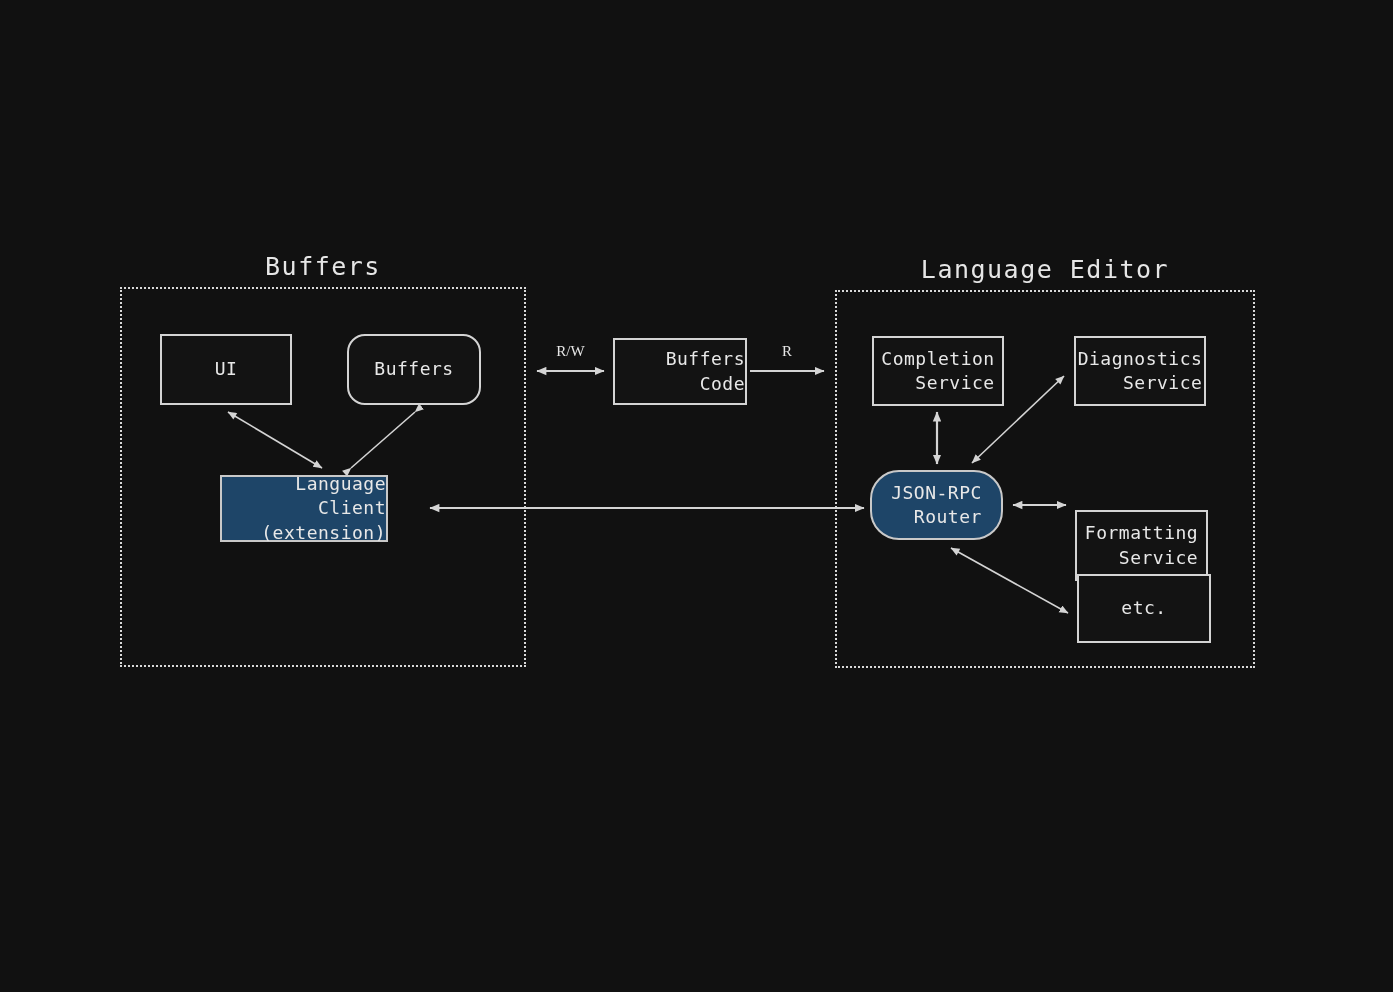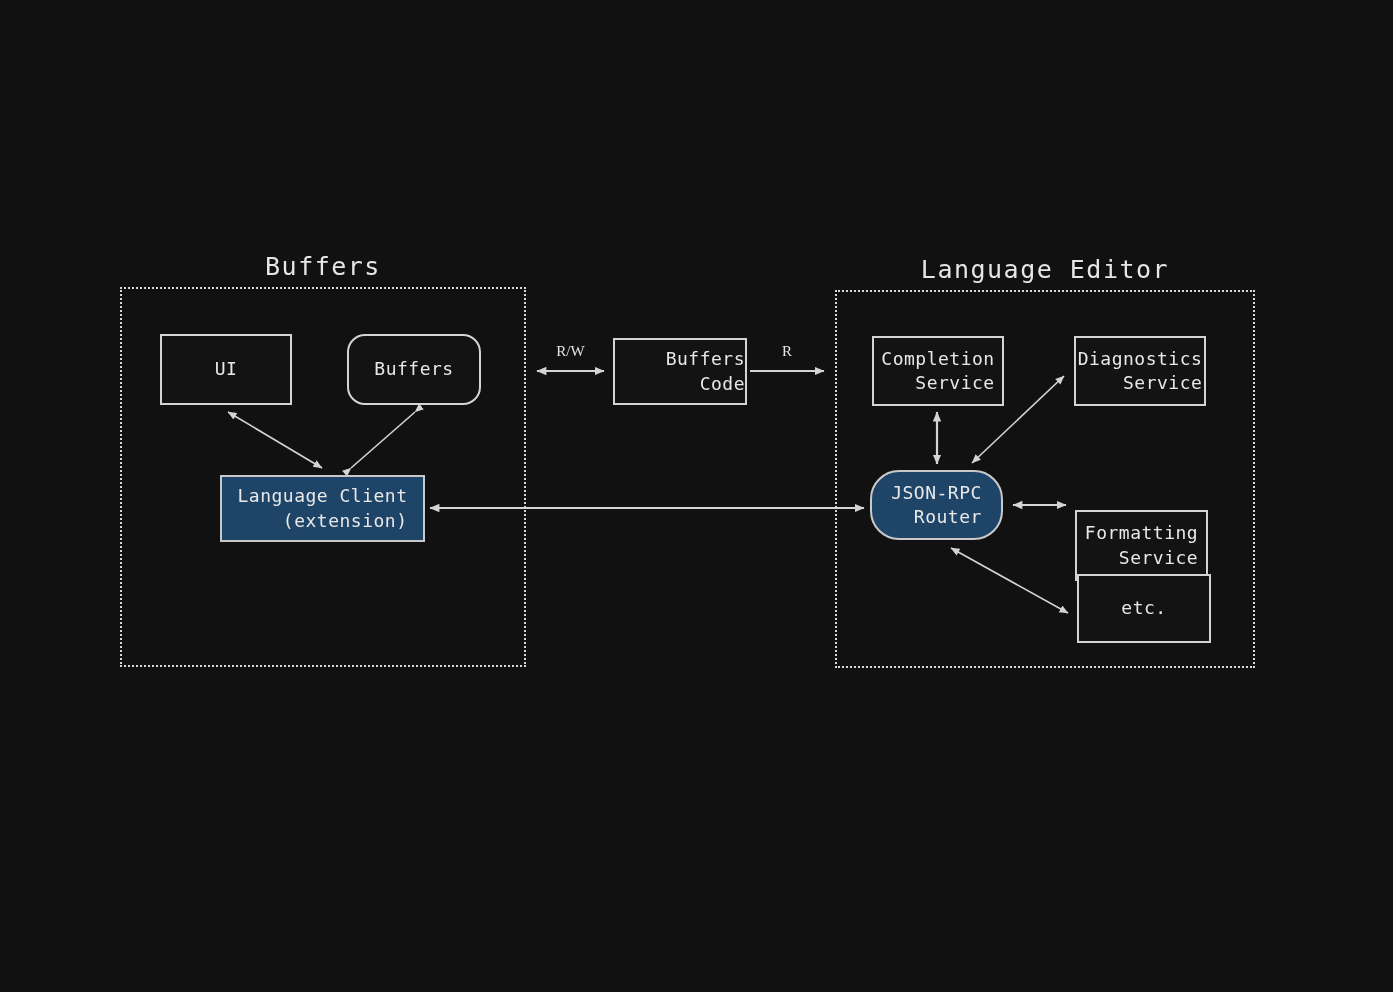--- a/index.html
+++ b/index.html
@@ -124,21 +124,21 @@
   <div class="group-title" style="left:120px; top:252px; width:406px;">Buffers</div>
   <div class="group" style="left:120px; top:287px; width:406px; height:380px;"></div>
 
   <div class="group-title" style="left:835px; top:255px; width:420px;">Language Editor</div>
   <div class="group" style="left:835px; top:290px; width:420px; height:378px;"></div>
 
   <div class="node" style="left:160px; top:334px; width:132px; height:71px;">UI</div>
 
   <div class="node" style="left:347px; top:334px; width:134px; height:71px;border-radius:18px;">Buffers</div>
 
-  <div class="node accent" style="left:220px; top:475px; width:205px; height:67px;">Language Client
+  <div class="node accent" style="left:220px; top:475px; width:168px; height:67px;">Language Client
 (extension)</div>
 
   <div class="node" style="left:613px; top:338px; width:134px; height:67px;">Buffers Code</div>
 
   <div class="node" style="left:872px; top:336px; width:132px; height:70px;">Completion
 Service</div>
 
   <div class="node" style="left:1074px; top:336px; width:132px; height:70px;">Diagnostics
 Service</div>
 

